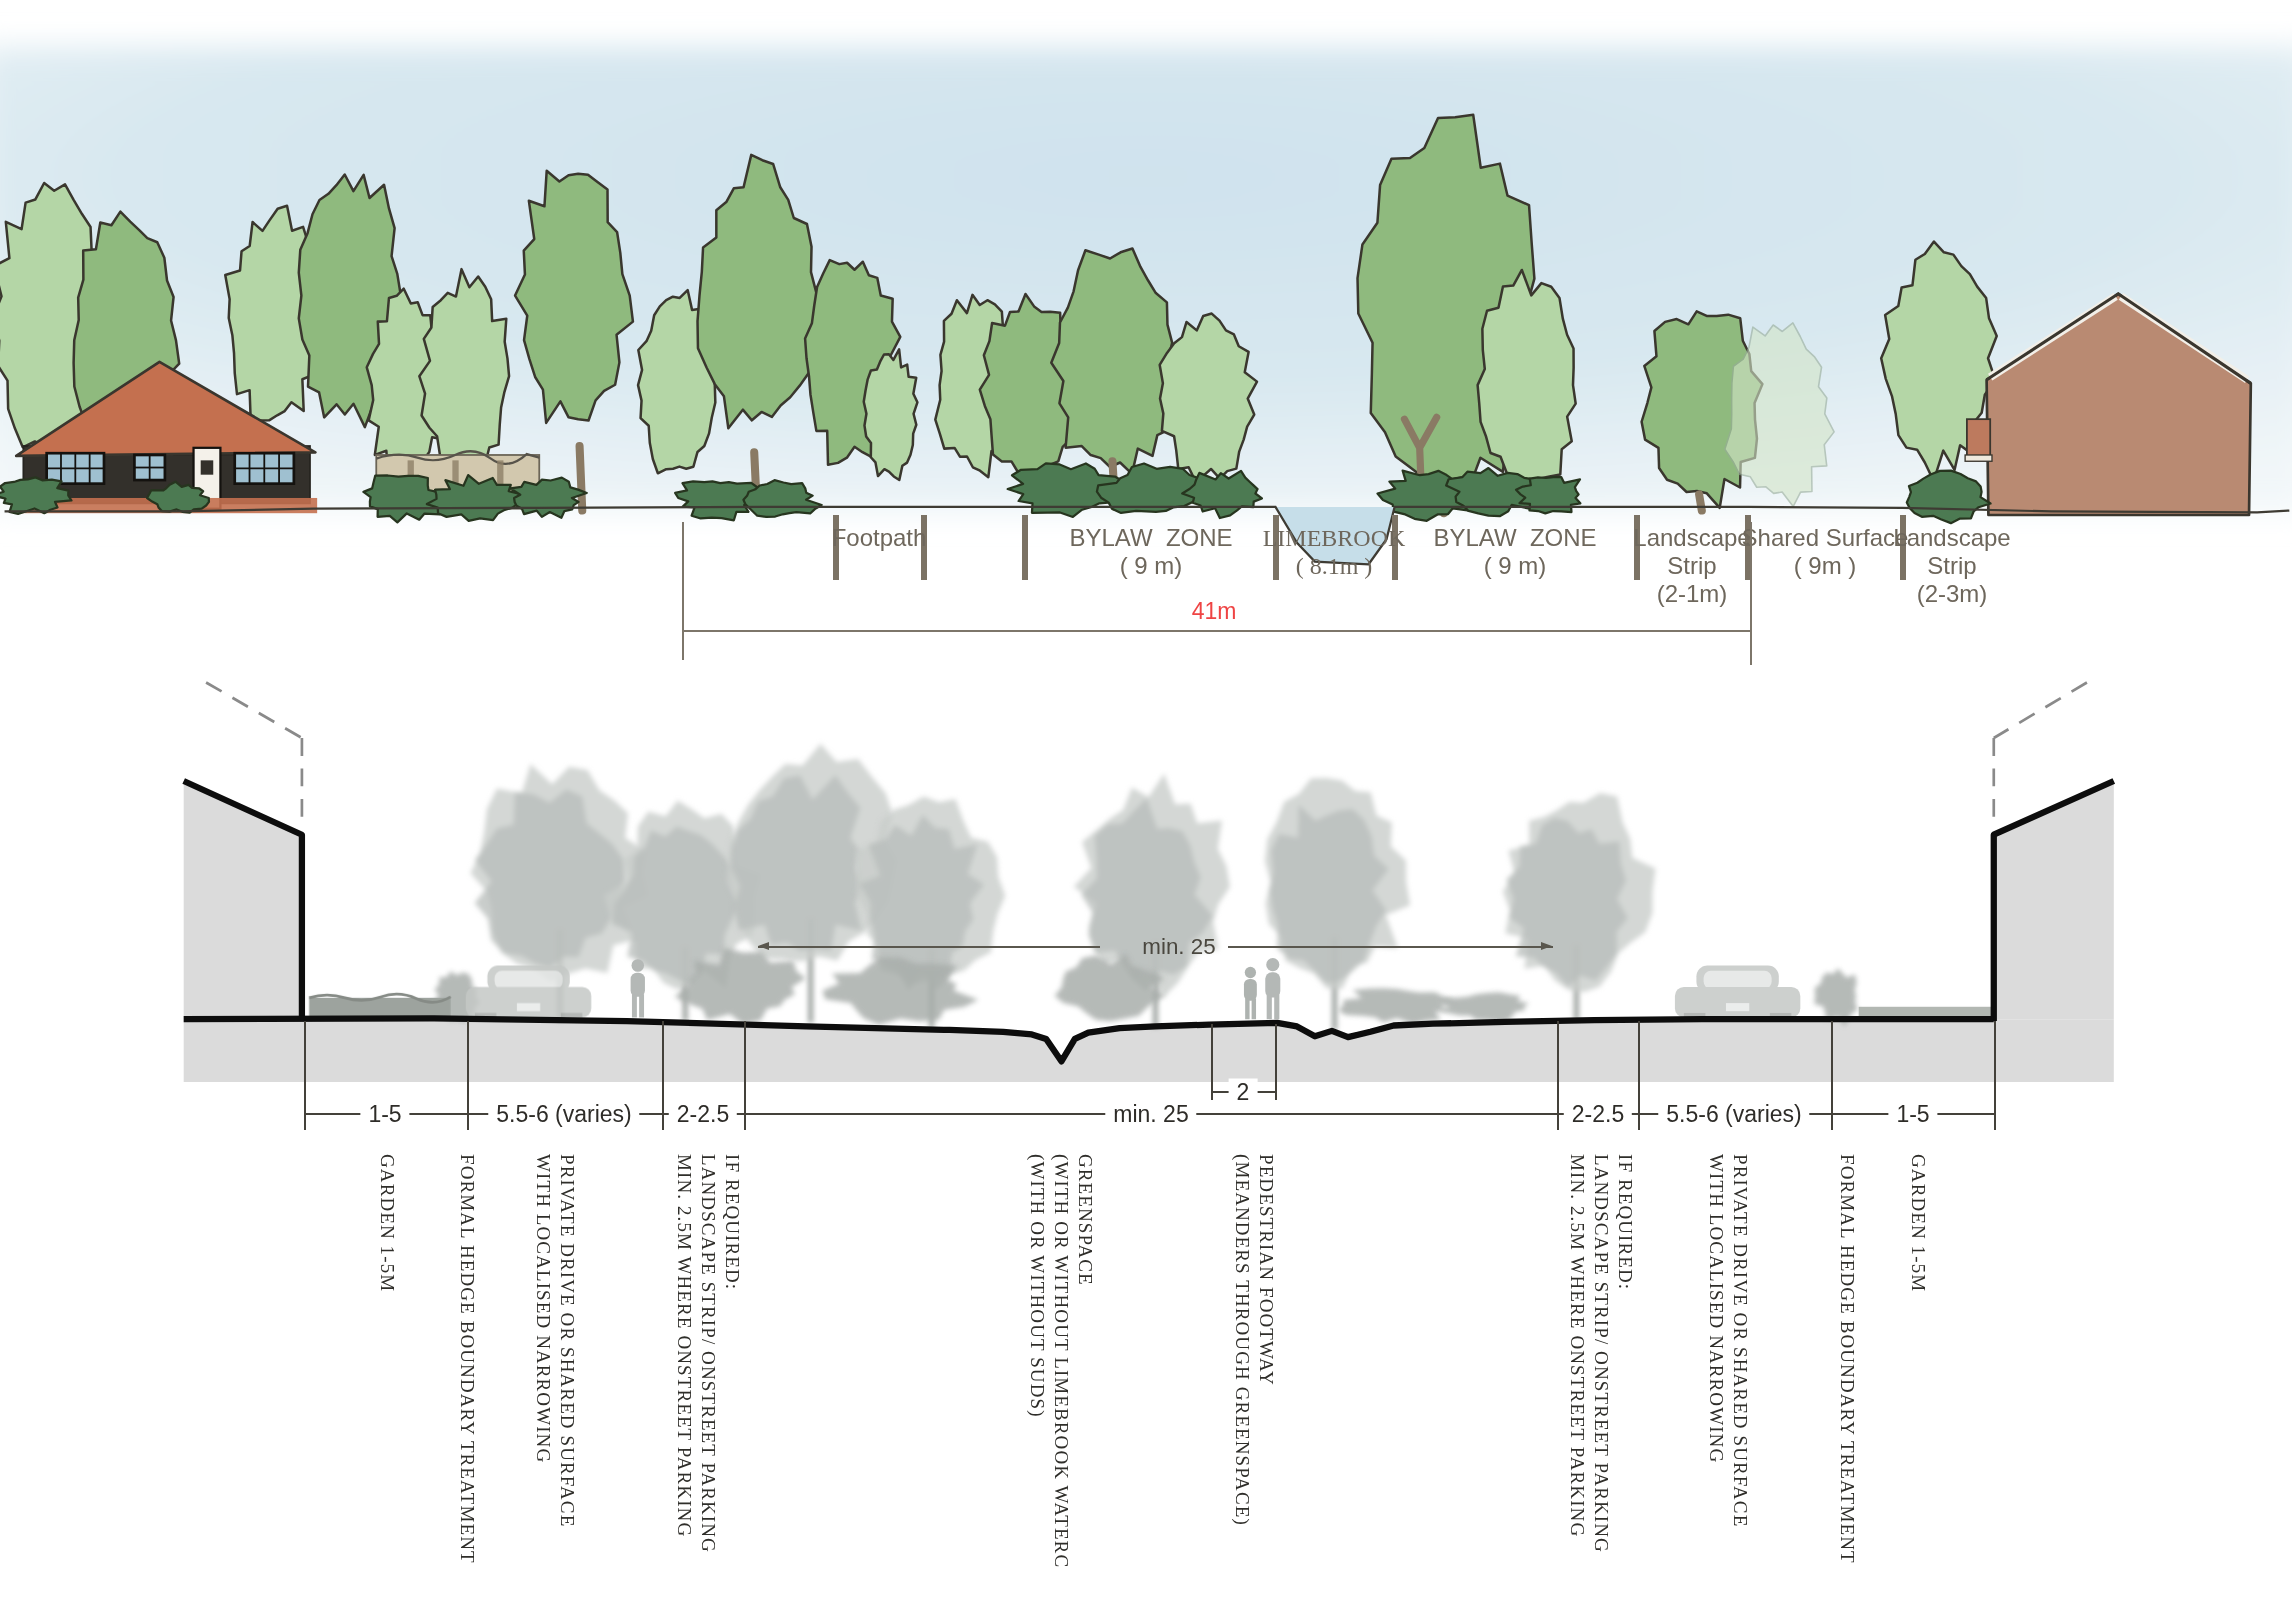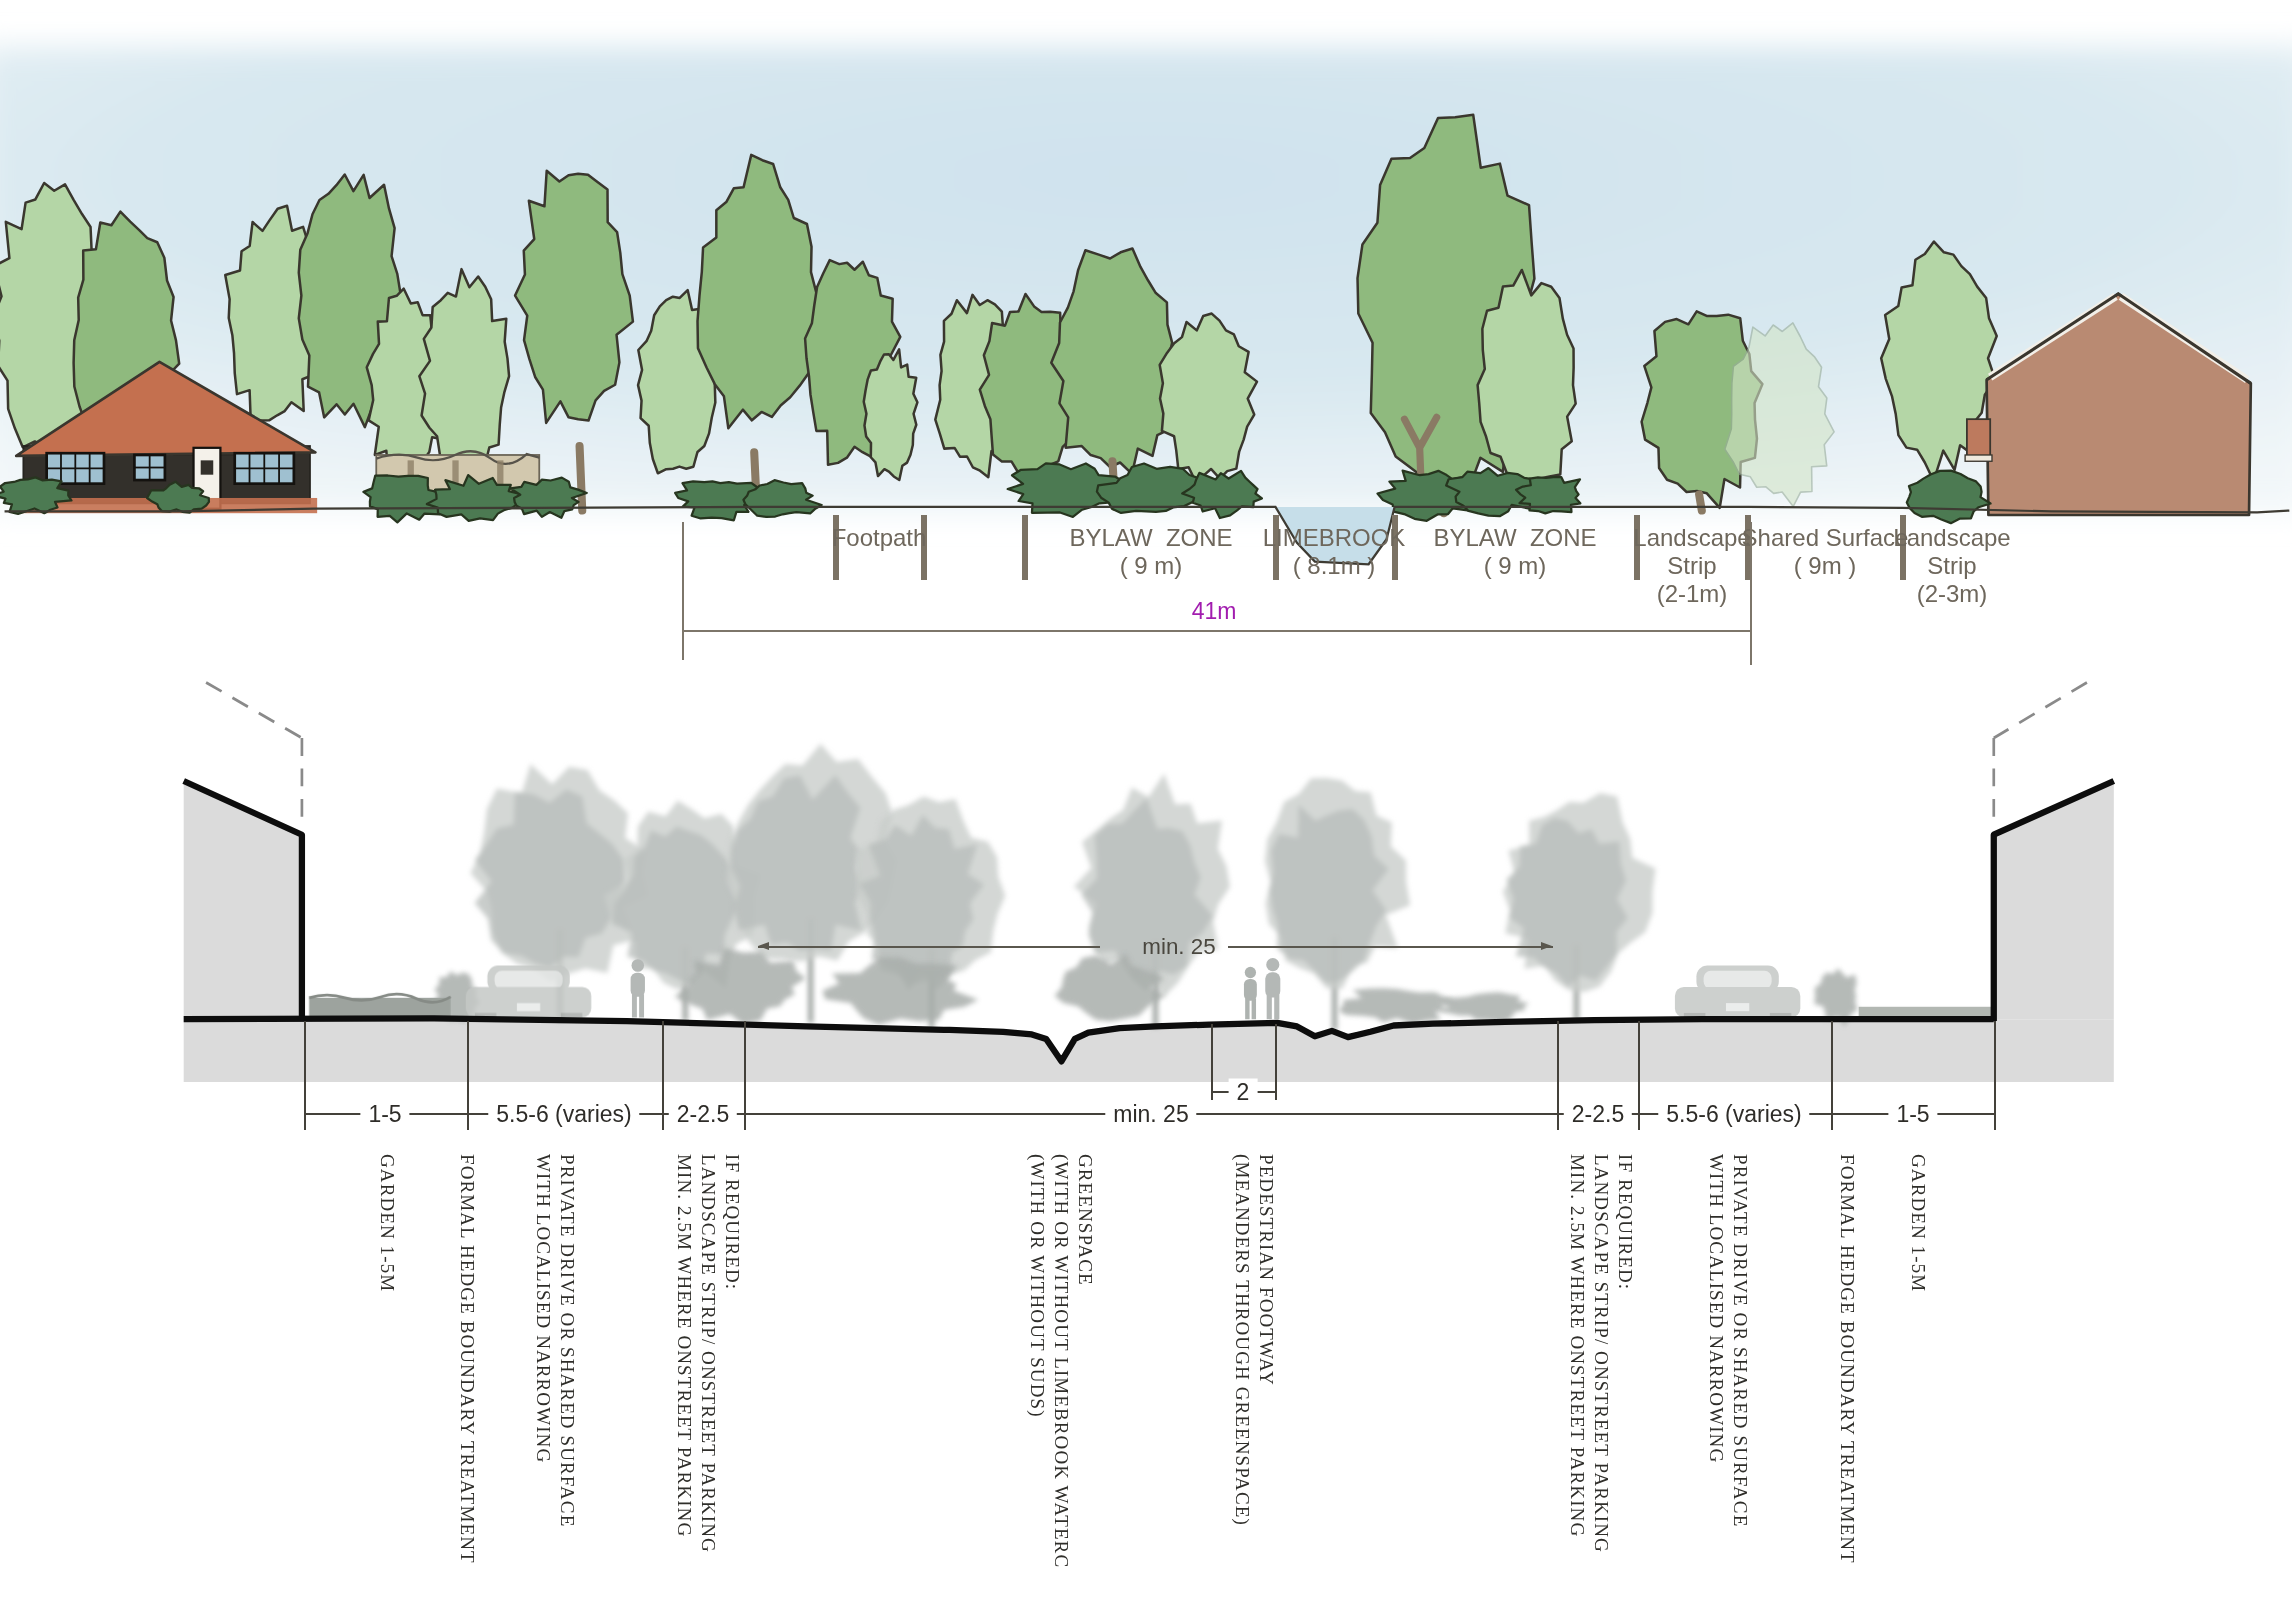--- a/index.html
+++ b/index.html
@@ -7,21 +7,21 @@
          font-family:"Liberation Sans",sans-serif;}
   #art{position:absolute;left:0;top:0;}
   
   .ztick{position:absolute;width:6.3px;height:65px;top:515px;background:#7b7264;}
   .zlabel{position:absolute;top:524px;transform:translateX(-50%);text-align:center;
           color:#6e675c;font-size:24px;line-height:28px;}
   .zlabel div{white-space:pre;}
   
   .t-line{position:absolute;height:1.8px;background:#7d766a;}
   .t-term{position:absolute;width:1.8px;background:#7d766a;}
-  .t-label{position:absolute;transform:translateX(-50%);color:#a21caf;font-size:23px;}
+  .t-label{position:absolute;transform:translateX(-50%);color:#ef4444;font-size:23px;}
   
   .dim-line{position:absolute;height:1.8px;background:#44413a;}
   .bline{position:absolute;width:1.8px;background:#44413a;}
   .dim-label{position:absolute;transform:translate(-50%,-50%);background:#ffffff;
              padding:0 8px;color:#2e2c28;font-size:23px;white-space:pre;}
   
   .c-line{position:absolute;height:1.8px;background:#5a574e;}
   .c-label{position:absolute;transform:translate(-50%,-50%);color:#4a473f;font-size:22.4px;white-space:pre;}
   .arrow{position:absolute;width:0;height:0;border-top:4.5px solid transparent;border-bottom:4.5px solid transparent;}
   .arrow.left{border-right:11.6px solid #5a574e;}
@@ -230,21 +230,21 @@
       <div class="ztick" style="left: 1634px;"></div>
       <div class="ztick" style="left: 1745px;"></div>
       <div class="ztick" style="left: 1900px;"></div>
       <div class="zlabel" style="left: 879px;">
         <div>Footpath</div>
       </div>
       <div class="zlabel" style="left: 1151px;">
         <div>BYLAW  ZONE</div>
         <div>( 9 m)</div>
       </div>
-      <div class="zlabel" style="left: 1334px;">
+      <div class="zlabel" style="left: 1334px; font-family: Liberation Serif, serif;">
         <div>LIMEBROOK</div>
         <div>( 8.1m )</div>
       </div>
       <div class="zlabel" style="left: 1515px;">
         <div>BYLAW  ZONE</div>
         <div>( 9 m)</div>
       </div>
       <div class="zlabel" style="left: 1692px;">
         <div>Landscape</div>
         <div>Strip</div>

